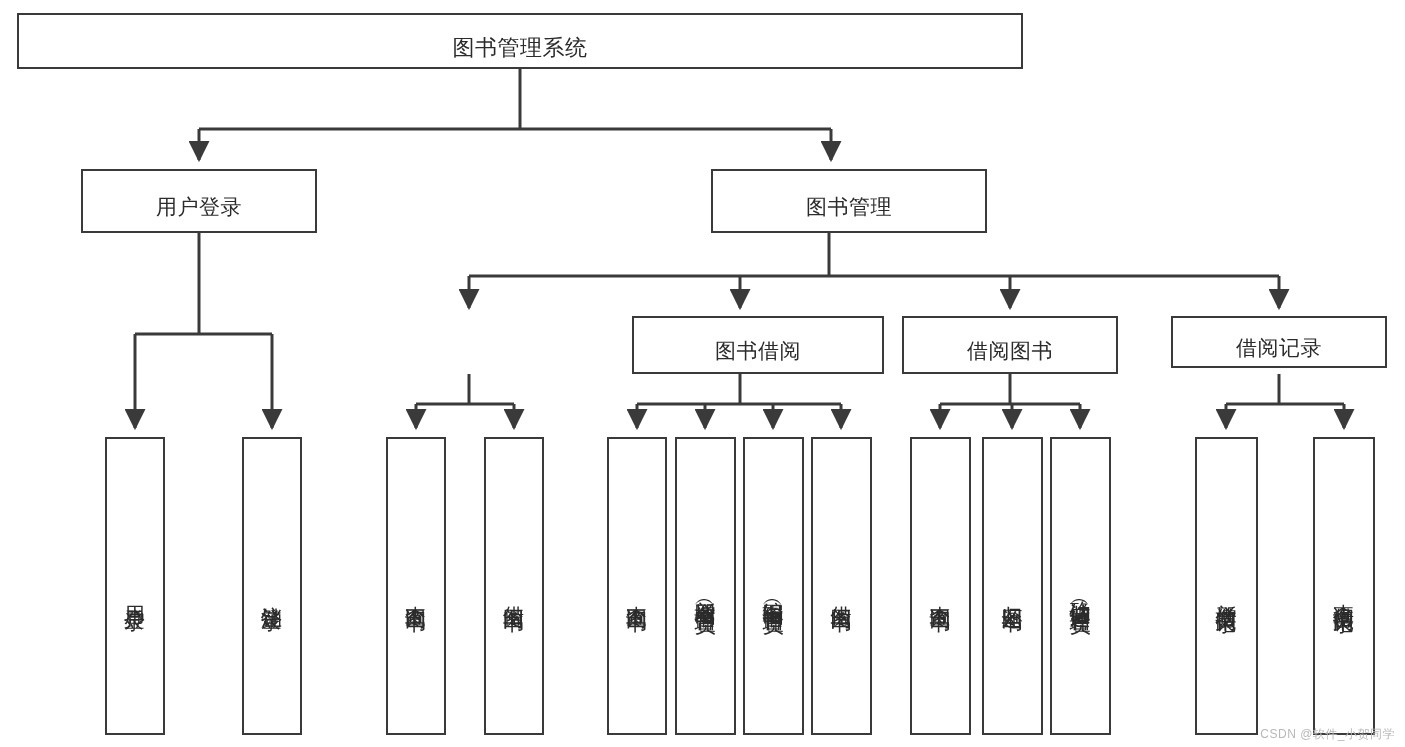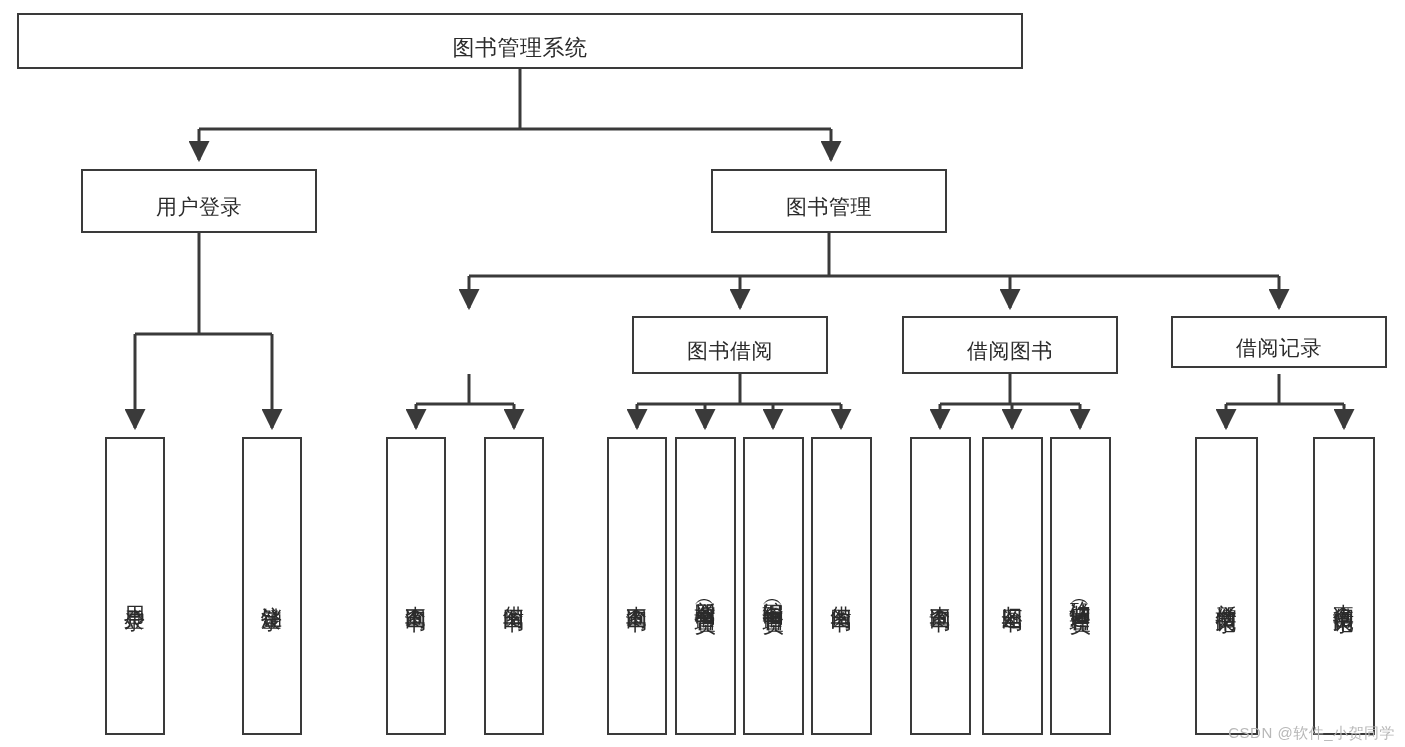--- a/index.html
+++ b/index.html
@@ -59,21 +59,21 @@
     font-size: 21px;
     letter-spacing: 2px;
     line-height: 1.0;
     white-space: nowrap;
   }
   #root-node .label { font-size: 22px; }
   .watermark {
     position: absolute;
     right: 10px;
     bottom: 4px;
-    font-size: 15px;
+    font-size: 12px;
     color: #b8b8b8;
     letter-spacing: 0.5px;
     z-index: 3;
     white-space: nowrap;
     margin-left: 26px;
   }
 </style>
 </head>
 <body>
 
@@ -129,25 +129,25 @@
     </g>
   </svg>
 
   <div class="node horiz" id="root-node" style="left:17px; top:13px; width:1006px; height:56px;">
     <span class="label">图书管理系统</span>
   </div>
 
   <div class="node horiz" style="left:81px; top:169px; width:236px; height:64px;">
     <span class="label">用户登录</span>
   </div>
-  <div class="node horiz" style="left:711px; top:169px; width:236px; height:64px;">
+  <div class="node horiz" style="left:711px; top:169px; width:276px; height:64px;">
     <span class="label">图书管理</span>
   </div>
 
-  <div class="node horiz" style="left:632px; top:316px; width:196px; height:58px;">
+  <div class="node horiz" style="left:632px; top:316px; width:252px; height:58px;">
     <span class="label">图书借阅</span>
   </div>
   <div class="node horiz" style="left:902px; top:316px; width:216px; height:58px;">
     <span class="label">借阅图书</span>
   </div>
   <div class="node horiz" style="left:1171px; top:316px; width:216px; height:52px;">
     <span class="label">借阅记录</span>
   </div>
 
   <div class="node vert" style="left:105px; top:437px; width:60px; height:298px;">

